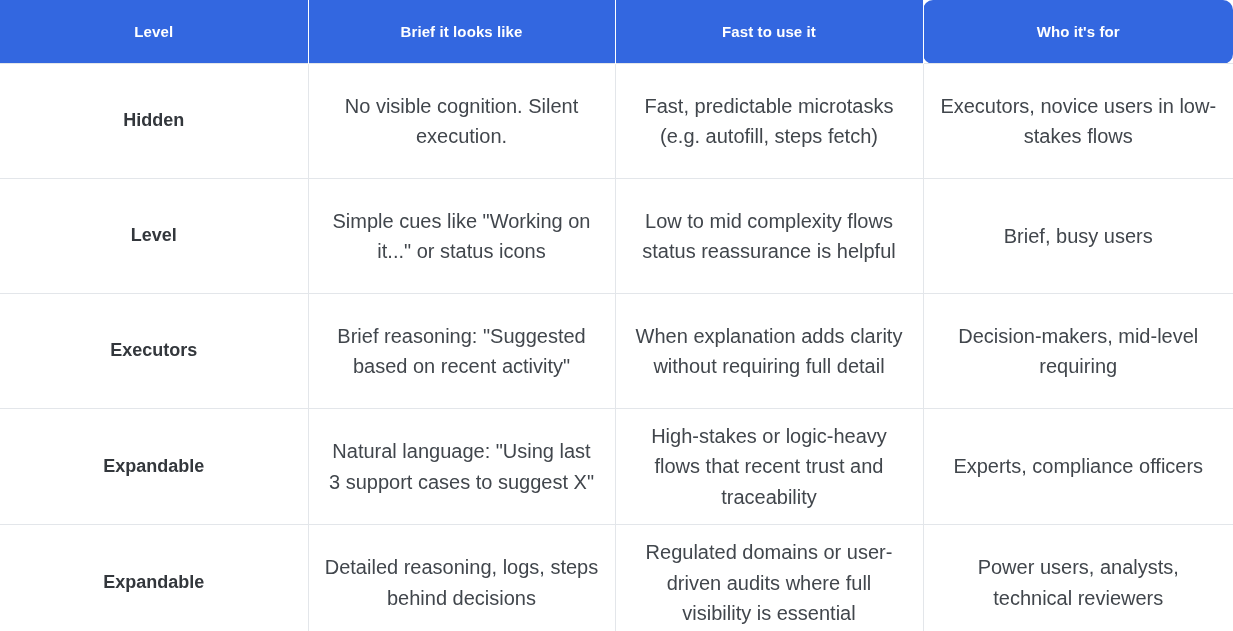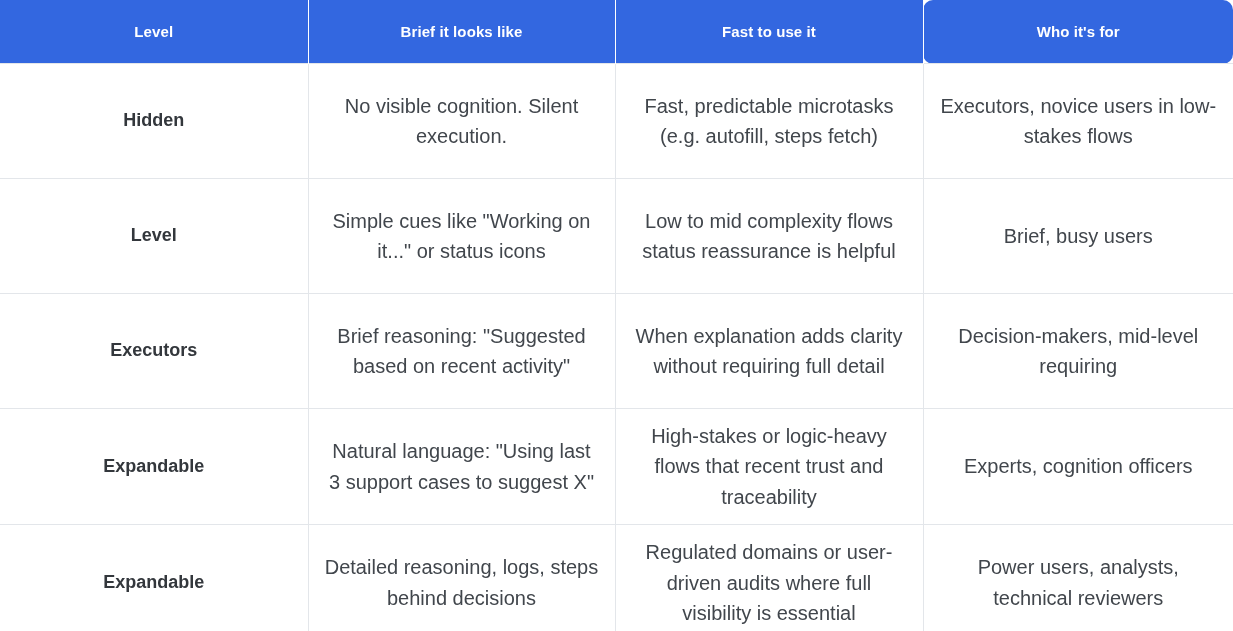--- a/index.html
+++ b/index.html
@@ -102,21 +102,21 @@
       <tr>
         <td class="level-cell">Executors</td>
         <td>Brief reasoning: "Suggested based on recent activity"</td>
         <td>When explanation adds clarity without requiring full detail</td>
         <td>Decision-makers, mid-level requiring</td>
       </tr>
       <tr>
         <td class="level-cell">Expandable</td>
         <td>Natural language: "Using last 3 support cases to suggest X"</td>
         <td>High-stakes or logic-heavy flows that recent trust and traceability</td>
-        <td>Experts, cognition officers</td>
+        <td>Experts, compliance officers</td>
       </tr>
       <tr>
         <td class="level-cell">Expandable</td>
         <td>Detailed reasoning, logs, steps behind decisions</td>
         <td>Regulated domains or user-driven audits where full visibility is essential</td>
         <td>Power users, analysts, technical reviewers</td>
       </tr>
     </tbody>
   </table>
 </div>

